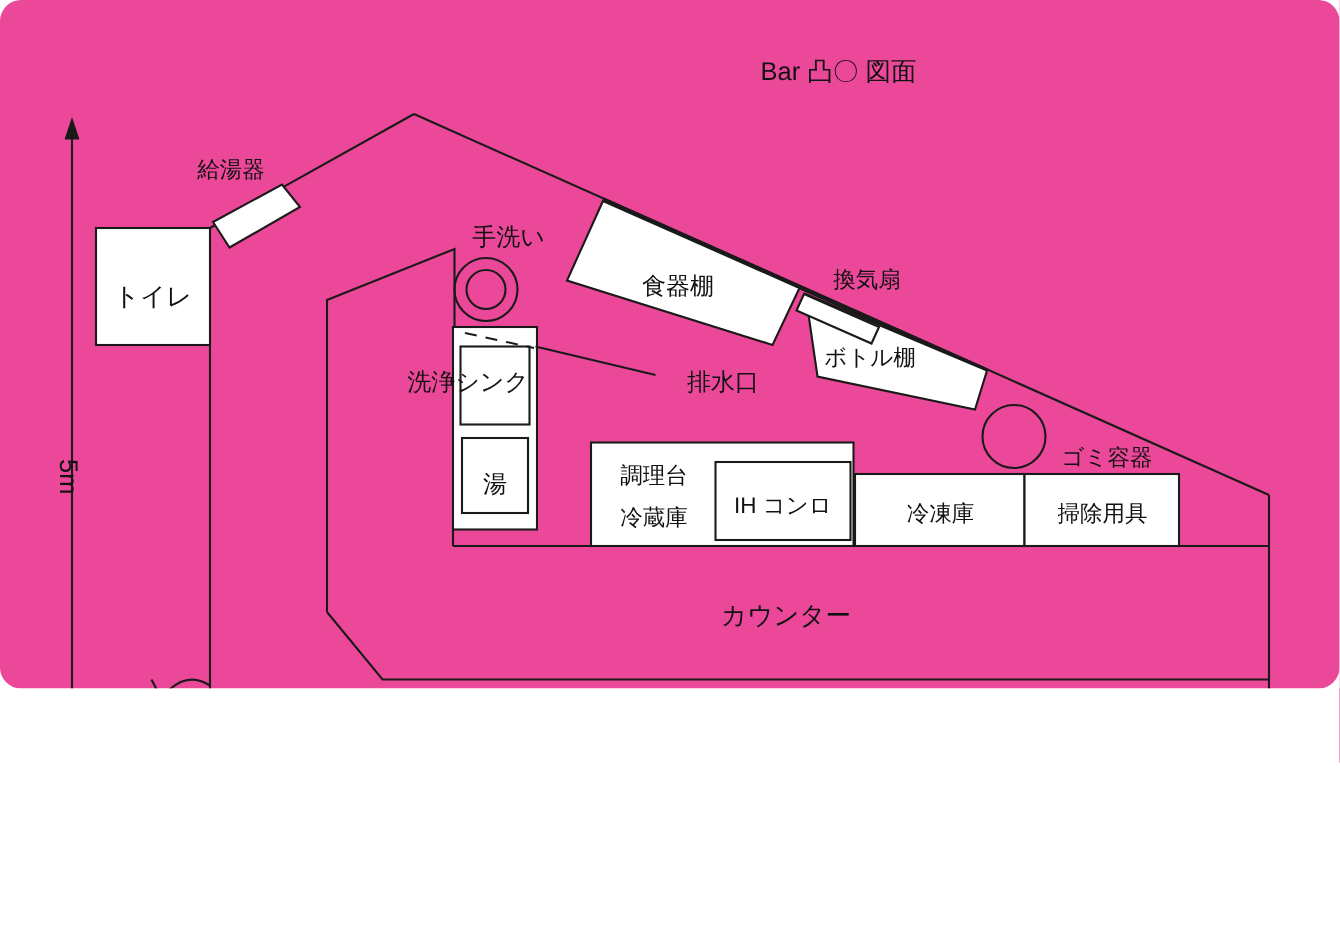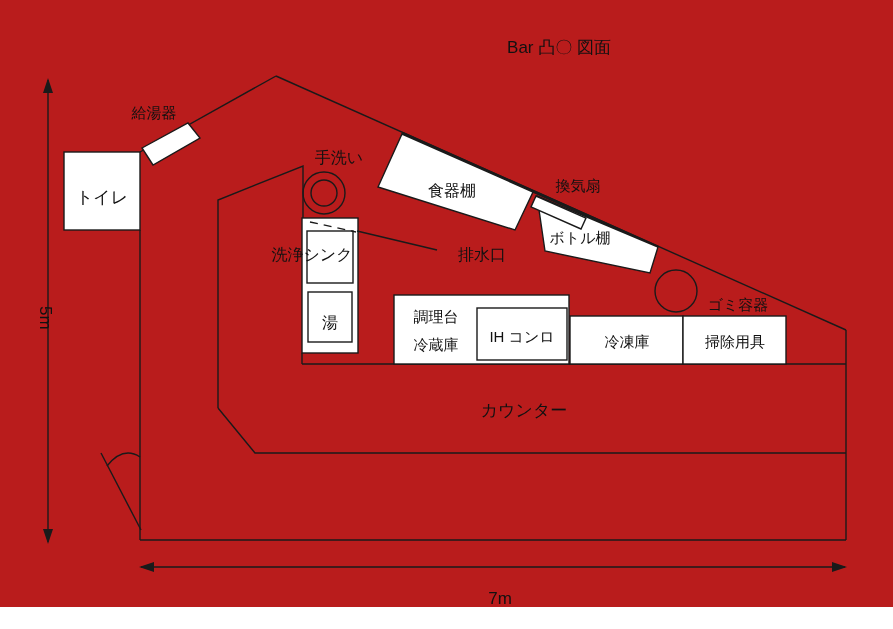--- a/index.html
+++ b/index.html
@@ -1,16 +1,16 @@
 <!DOCTYPE html>
 <html><head>
 <meta charset="utf-8">
 <style>
   html,body{margin:0;padding:0;background:#ffffff;}
-  .stage{position:relative;width:893px;height:607px;background:#b91c1c;overflow:hidden;}
+  .stage{position:relative;width:893px;height:459px;background:#ec4899;overflow:hidden;border-radius:14px;}
   svg{display:block;}
   .ln{fill:none;stroke:#1a1a1a;stroke-width:1.4;}
   .lnthick{fill:none;stroke:#1a1a1a;stroke-width:3;}
   .box{fill:#ffffff;stroke:#1a1a1a;stroke-width:1.4;}
   .dash{fill:none;stroke:#1a1a1a;stroke-width:1.3;stroke-dasharray:8 6;}
   .arrow{fill:#1a1a1a;stroke:none;}
   text{font-family:"Liberation Sans","DejaVu Sans",sans-serif;fill:#111111;}
   .t17{font-size:17px;}
   .t16{font-size:16px;}
   .t15{font-size:15px;}

